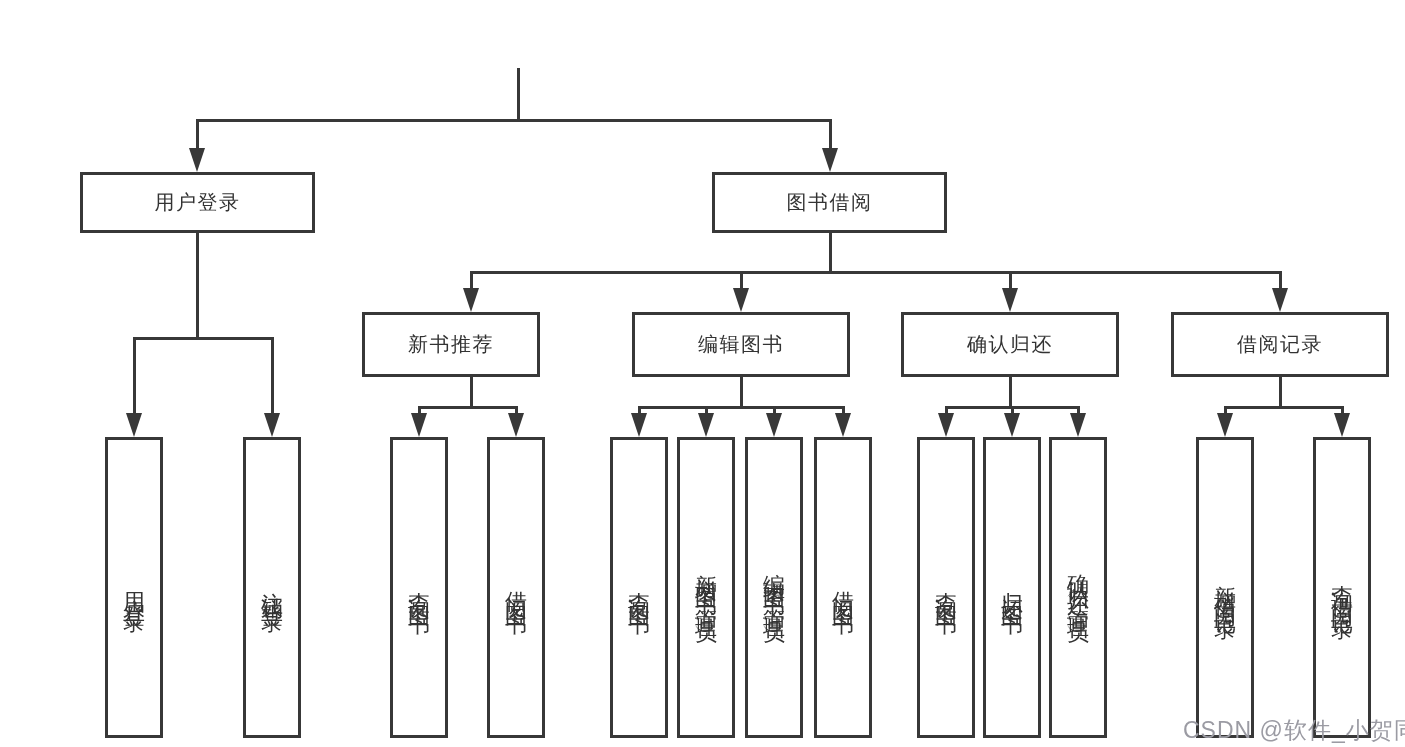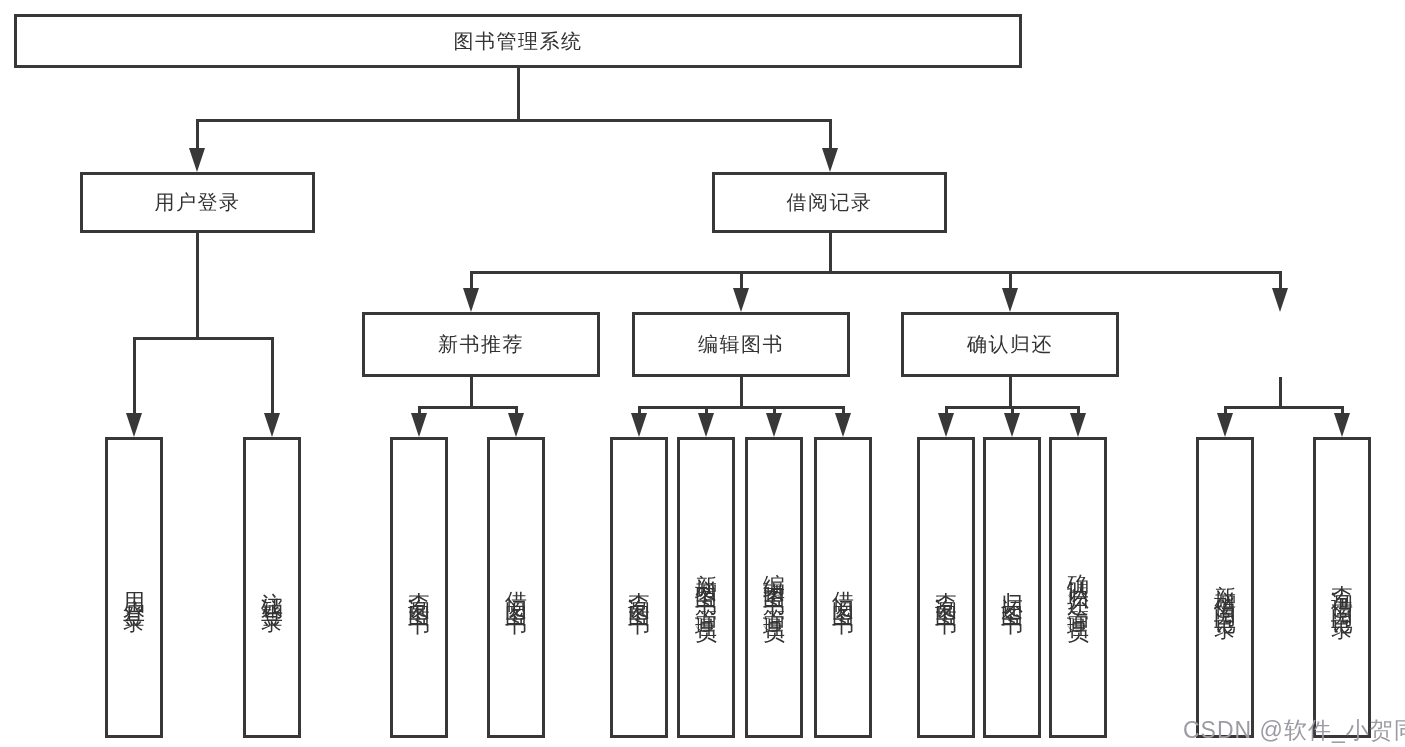--- a/index.html
+++ b/index.html
@@ -37,39 +37,39 @@
     position:absolute; z-index:5;
     font-size:23px; letter-spacing:1px; white-space:nowrap;
     color:var(--watermark,#9b9ba3);
   }
 </style>
 </head>
 <body>
 
 <div class="stage">
 
-  <div class="box hbox" style="left:14px;top:14px;width:1008px;height:54px">
-    <span class="lbl">图书管理系统</span>
-  </div>
 
   <div class="box hbox" style="left:80px;top:172px;width:235px;height:61px">
     <span class="lbl">用户登录</span>
   </div>
   <div class="box hbox" style="left:712px;top:172px;width:235px;height:61px">
-    <span class="lbl">借阅记录</span>
+    <span class="lbl">图书借阅</span>
   </div>
 
-  <div class="box hbox" style="left:362px;top:312px;width:238px;height:65px">
+  <div class="box hbox" style="left:362px;top:312px;width:178px;height:65px">
     <span class="lbl">新书推荐</span>
   </div>
   <div class="box hbox" style="left:632px;top:312px;width:218px;height:65px">
     <span class="lbl">编辑图书</span>
   </div>
   <div class="box hbox" style="left:901px;top:312px;width:218px;height:65px">
     <span class="lbl">确认归还</span>
+  </div>
+  <div class="box hbox" style="left:1171px;top:312px;width:218px;height:65px">
+    <span class="lbl">借阅记录</span>
   </div>
 
   <div class="box vbox" style="left:105px;top:437px;width:58px;height:301px">
     <span class="lbl">用户登录</span>
   </div>
   <div class="box vbox" style="left:243px;top:437px;width:58px;height:301px">
     <span class="lbl">注销登录</span>
   </div>
   <div class="box vbox" style="left:390px;top:437px;width:58px;height:301px">
     <span class="lbl">查询图书</span>

